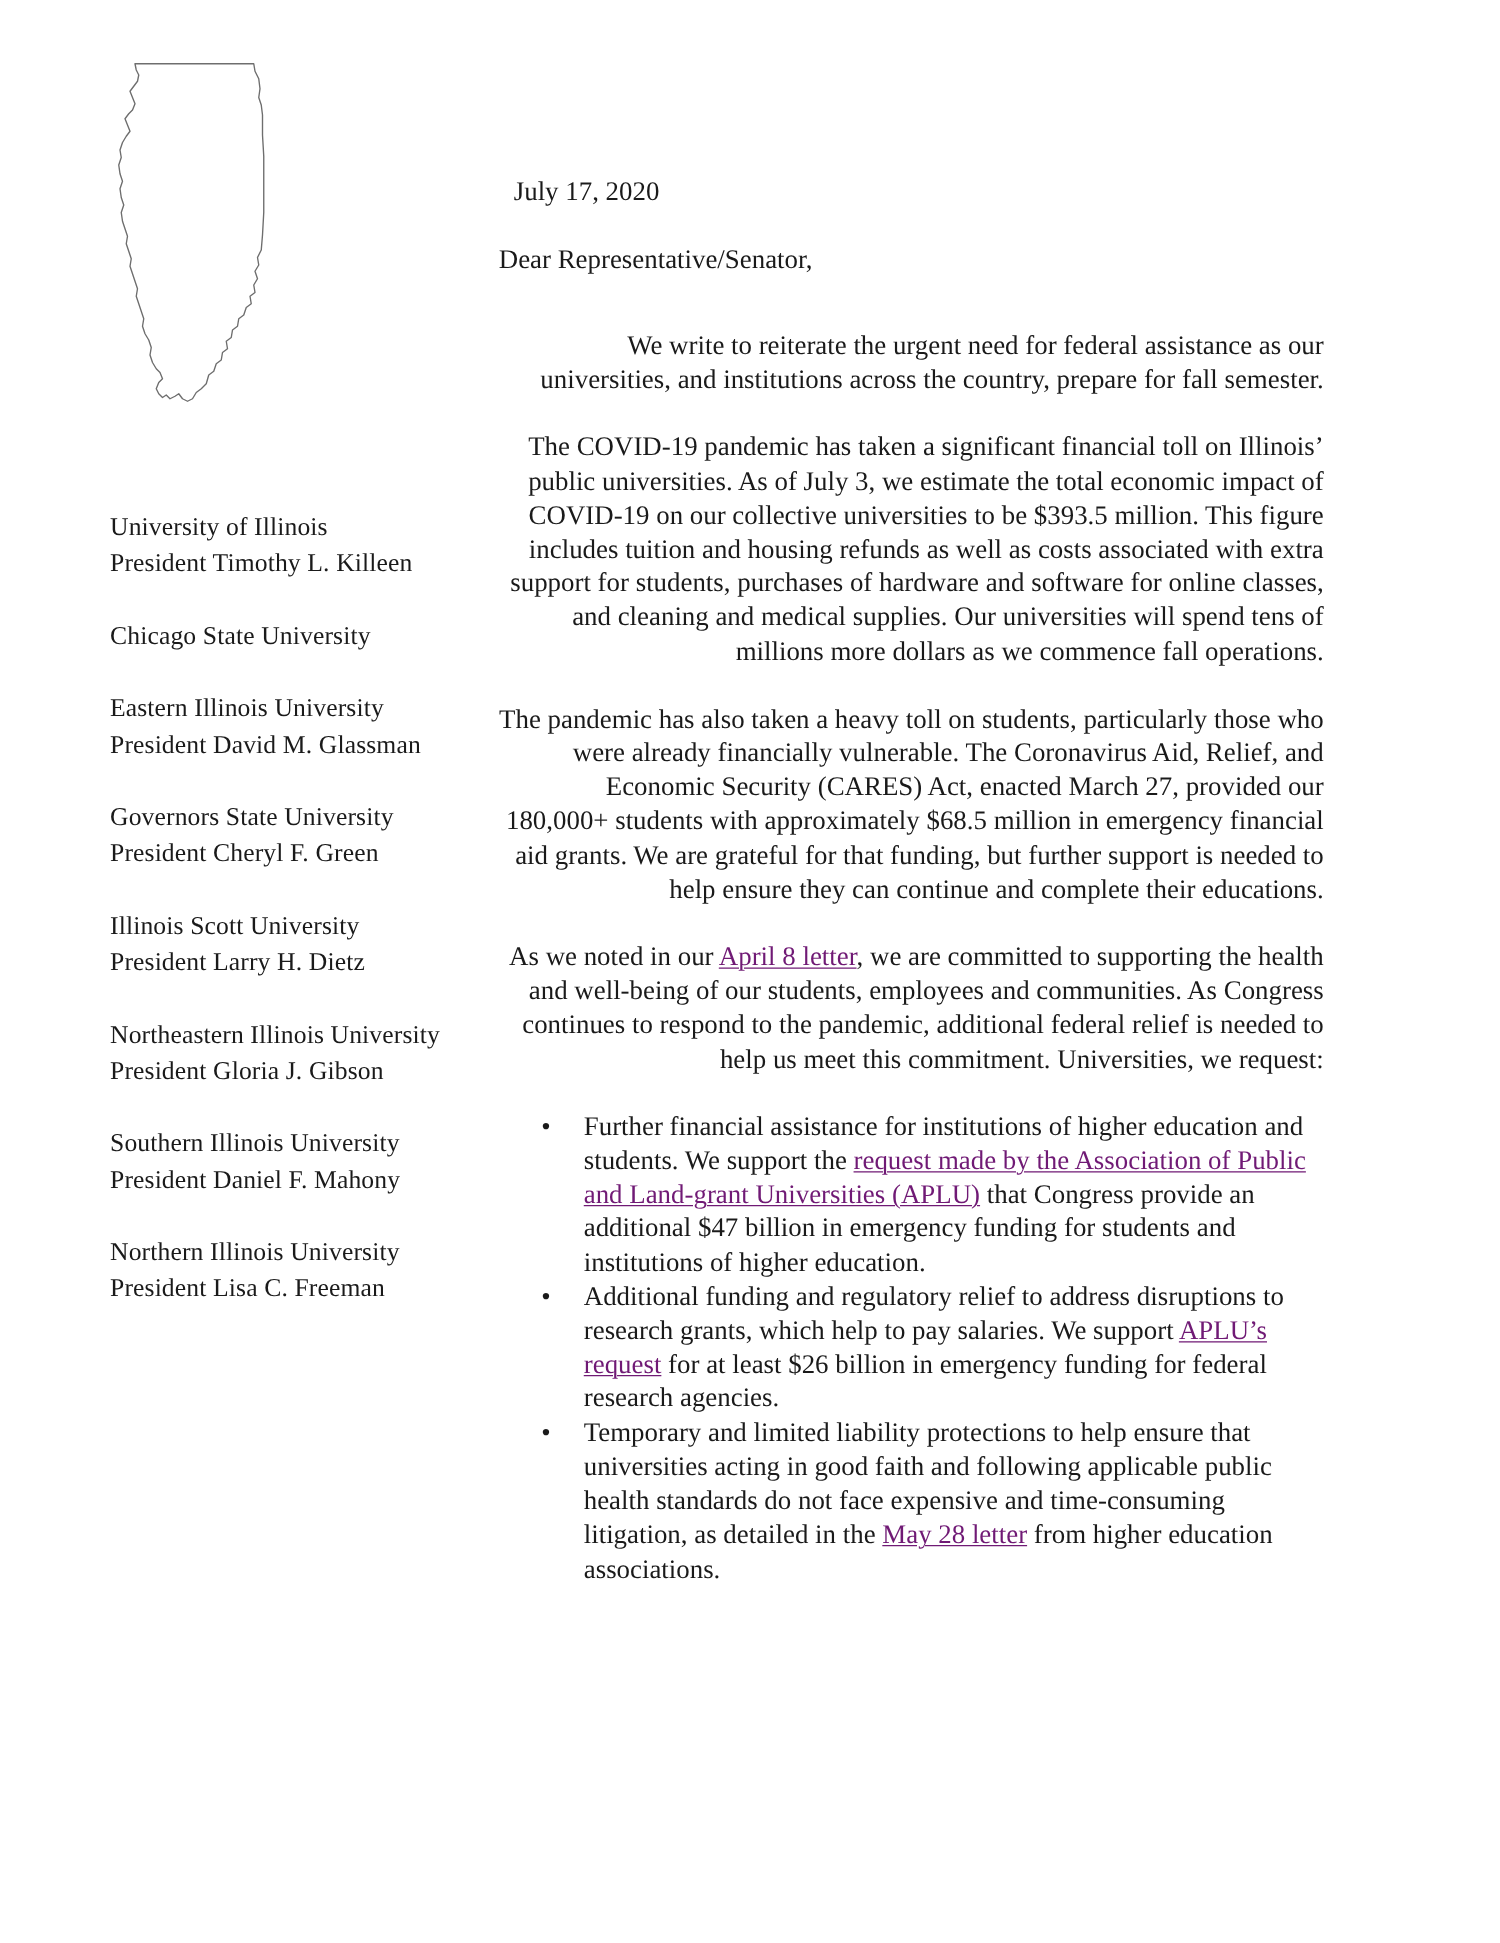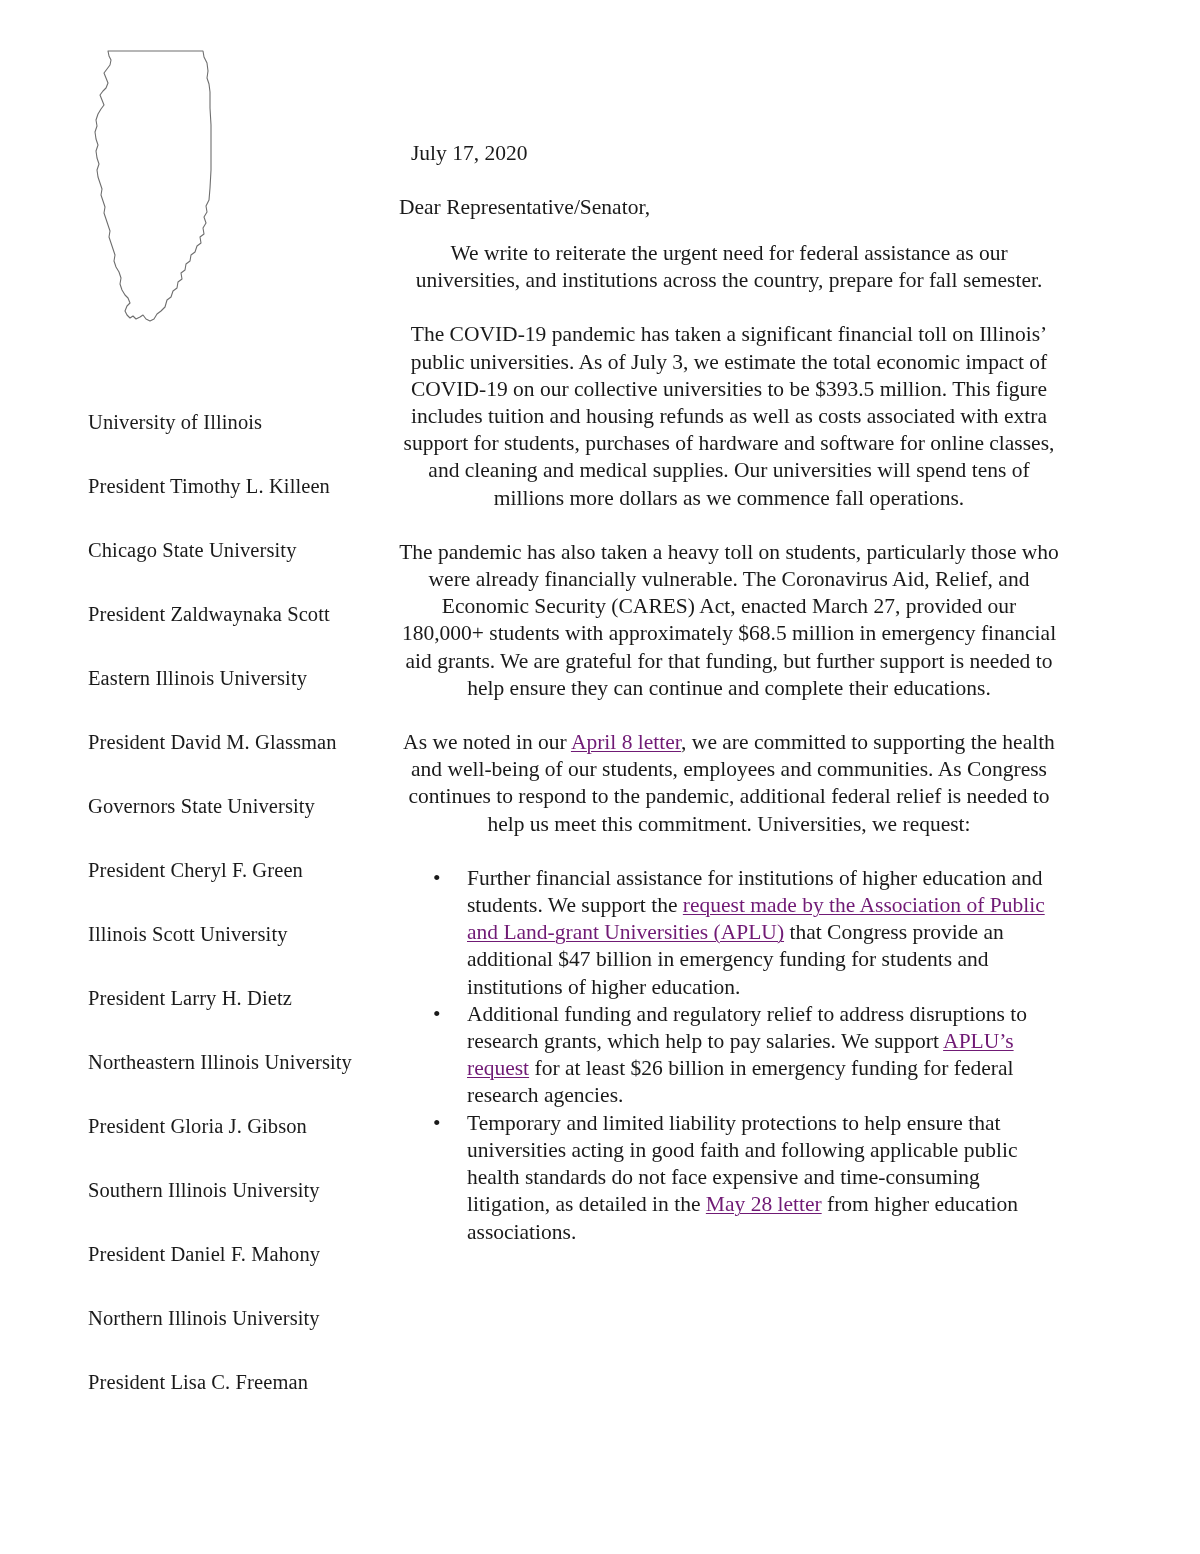--- a/index.html
+++ b/index.html
@@ -49,46 +49,45 @@
   .signatory {
     margin: 0 0 29px 0;
     font-size: 20.5px;
     line-height: 29px;
     letter-spacing: 0.1px;
   }
   .signatory .inst,
   .signatory .pres {
     display: block;
     white-space: normal;
-    margin-top: 35px;
   }
 
   
   .body-col {
     position: absolute;
     left: 399px;
     top: 140px;
     width: 660px;
   }
 
   .letter-date {
     font-size: 21.5px;
     line-height: 27px;
     margin: 0 0 27px 12px;
   }
   .salutation {
     font-size: 21.5px;
     line-height: 27px;
-    margin: 0 0 19px 0;
+    margin: 0 0 42px 0;
   }
   .para {
     font-size: 21.5px;
     line-height: 27.2px;
     margin: 0 0 27px 0;
-    text-align: center;
+    text-align: right;
   }
 
   a.doclink {
     color: #701a75;
     text-decoration: underline;
     text-underline-offset: 2px;
     text-decoration-thickness: 1px;
     cursor: pointer;
   }
 
@@ -138,21 +137,20 @@
       </svg>
     </div>
 
     <ul class="signatory-list">
       <li class="signatory">
         <span class="inst">University of Illinois</span>
         <span class="pres">President Timothy L. Killeen</span>
       </li>
       <li class="signatory">
         <span class="inst">Chicago State University</span>
-        <span class="pres">President Zaldwaynaka Scott</span>
       </li>
       <li class="signatory">
         <span class="inst">Eastern Illinois University</span>
         <span class="pres">President David M. Glassman</span>
       </li>
       <li class="signatory">
         <span class="inst">Governors State University</span>
         <span class="pres">President Cheryl F. Green</span>
       </li>
       <li class="signatory">

